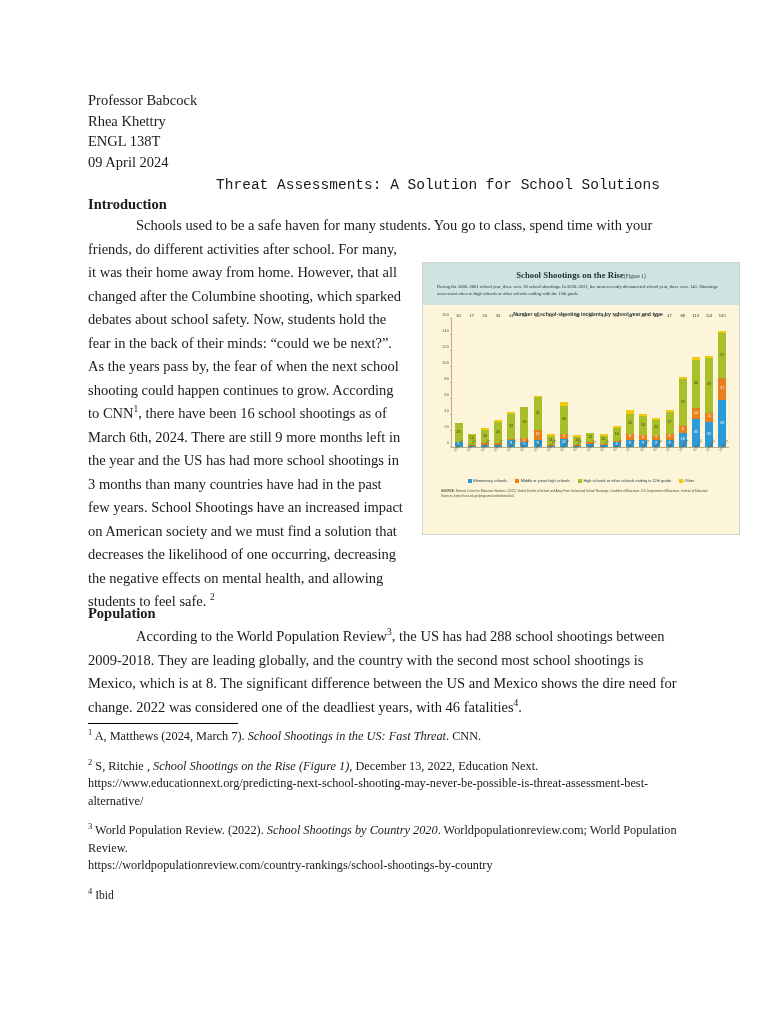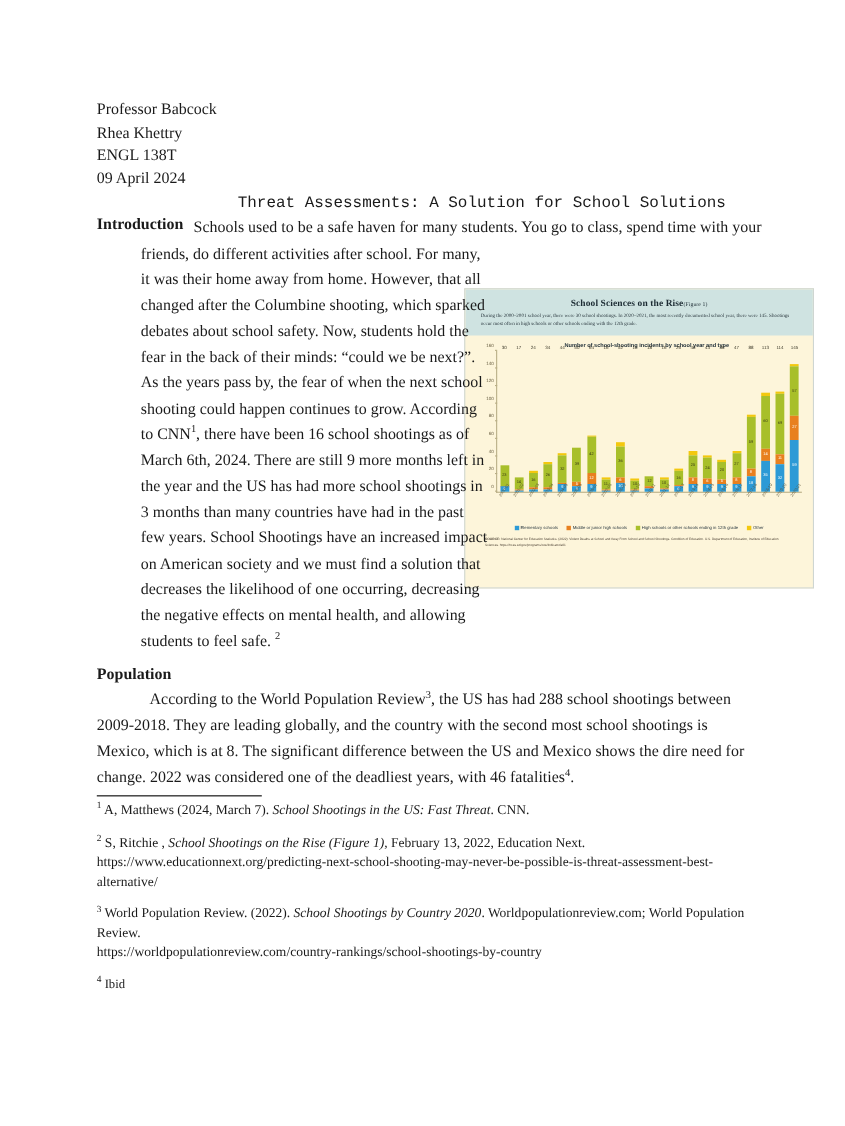--- a/index.html
+++ b/index.html
@@ -91,21 +91,21 @@
   .lgitem { display:inline-block; margin:0 4px; font-size:3.9px;
             color:#2c3a42; font-family:"Liberation Sans", sans-serif; white-space:nowrap; }
   .swatch { display:inline-block; width:4px; height:4px; margin-right:1.5px;
             vertical-align:-0.5px; }
   .source { margin:5px 10px 0 10px; font-size:2.9px; line-height:4.4px;
             color:#53483a; font-family:"Liberation Sans", sans-serif; }
   .source b { font-size:3.0px; }
 
   
   .para { position:absolute; font-size:14.5px; line-height:23.5px; text-align:left; }
-  #p1 { left:88px; top:196px; width:592px;margin-left:40px; }
+  #p1 { left:88px; top:214px; width:592px; }
   #p1 .narrow { display:block; width:318px; }
   #bg-head { position:absolute; left:88px; top:605px; }
   #p2 { left:88px; top:625px; width:592px; }
 
   sup { font-size:9.5px; vertical-align:super; line-height:0; }
 
   .fn-rule { position:absolute; left:88px; top:723px; width:150px;
              border-top:1px solid #000; }
   .footnotes { position:absolute; left:88px; top:728px; width:600px; }
   .fn { font-size:12.3px; line-height:17.5px; margin-bottom:12px; }
@@ -125,21 +125,21 @@
     <div>09 April 2024</div>
   </div>
 
   <div class="essay-title">Threat Assessments: A Solution for School Solutions</div>
 
   <div class="sect-head" id="intro-head">Introduction</div>
 
   <div class="chart-wrap">
     <div class="chart-header">
       <div class="chart-title">
-        <span>School Sciences on the Rise</span><span class="figref">(Figure 1)</span>
+        <span>School Shootings on the Rise</span><span class="figref">(Figure 1)</span>
       </div>
       <div class="chart-sub">During the 2000–2001 school year, there were 30 school shootings. In 2020–2021, the most recently documented school year, there were 145. Shootings occur most often in high schools or other schools ending with the 12th grade.</div>
     </div>
     <div class="chart-body">
       <div class="plot-title">Number of school-shooting incidents by school year and type</div>
       <div class="plot">
         <div class="bars" id="bars">
             <div class="barcol">
               <div class="total">30</div>
               <div class="seg s-hs" style="height: 18.4px;">
@@ -433,18 +433,18 @@
 
   <div class="sect-head" id="bg-head">Population</div>
 
   <div class="para" id="p2">
     <span style="padding-left:48px;">According to the World Population Review</span><sup>3</sup><span>, the US has had 288 school shootings between 2009-2018. They are leading globally, and the country with the second most school shootings is Mexico, which is at 8. The significant difference between the US and Mexico shows the dire need for change. 2022 was considered one of the deadliest years, with 46 fatalities</span><sup>4</sup><span>.</span>
   </div>
 
   <div class="fn-rule"></div>
   <div class="footnotes" id="footnotes">
       <div class="fn"><span class="mark">1</span><span> A, Matthews (2024, March 7). </span><i>School Shootings in the US: Fast Threat</i><span>. CNN.</span><br></div>
-      <div class="fn"><span class="mark">2</span><span> S, Ritchie , </span><i>School Shootings on the Rise (Figure 1),</i><span> February 13, 2022, Education Next.</span><br><span>https://www.educationnext.org/predicting-next-school-shooting-may-never-be-possible-is-threat-assessment-best-alternative/</span></div>
+      <div class="fn"><span class="mark">2</span><span> S, Ritchie , </span><i>School Shootings on the Rise (Figure 1),</i><span> December 13, 2022, Education Next.</span><br><span>https://www.educationnext.org/predicting-next-school-shooting-may-never-be-possible-is-threat-assessment-best-alternative/</span></div>
       <div class="fn"><span class="mark">3</span><span> World Population Review. (2022). </span><i>School Shootings by Country 2020</i><span>. Worldpopulationreview.com; World Population Review.</span><br><span>https://worldpopulationreview.com/country-rankings/school-shootings-by-country</span></div>
       <div class="fn last"><span class="mark">4</span><span> Ibid</span></div>
     </div>
 
 </div>
 
 </body></html>

